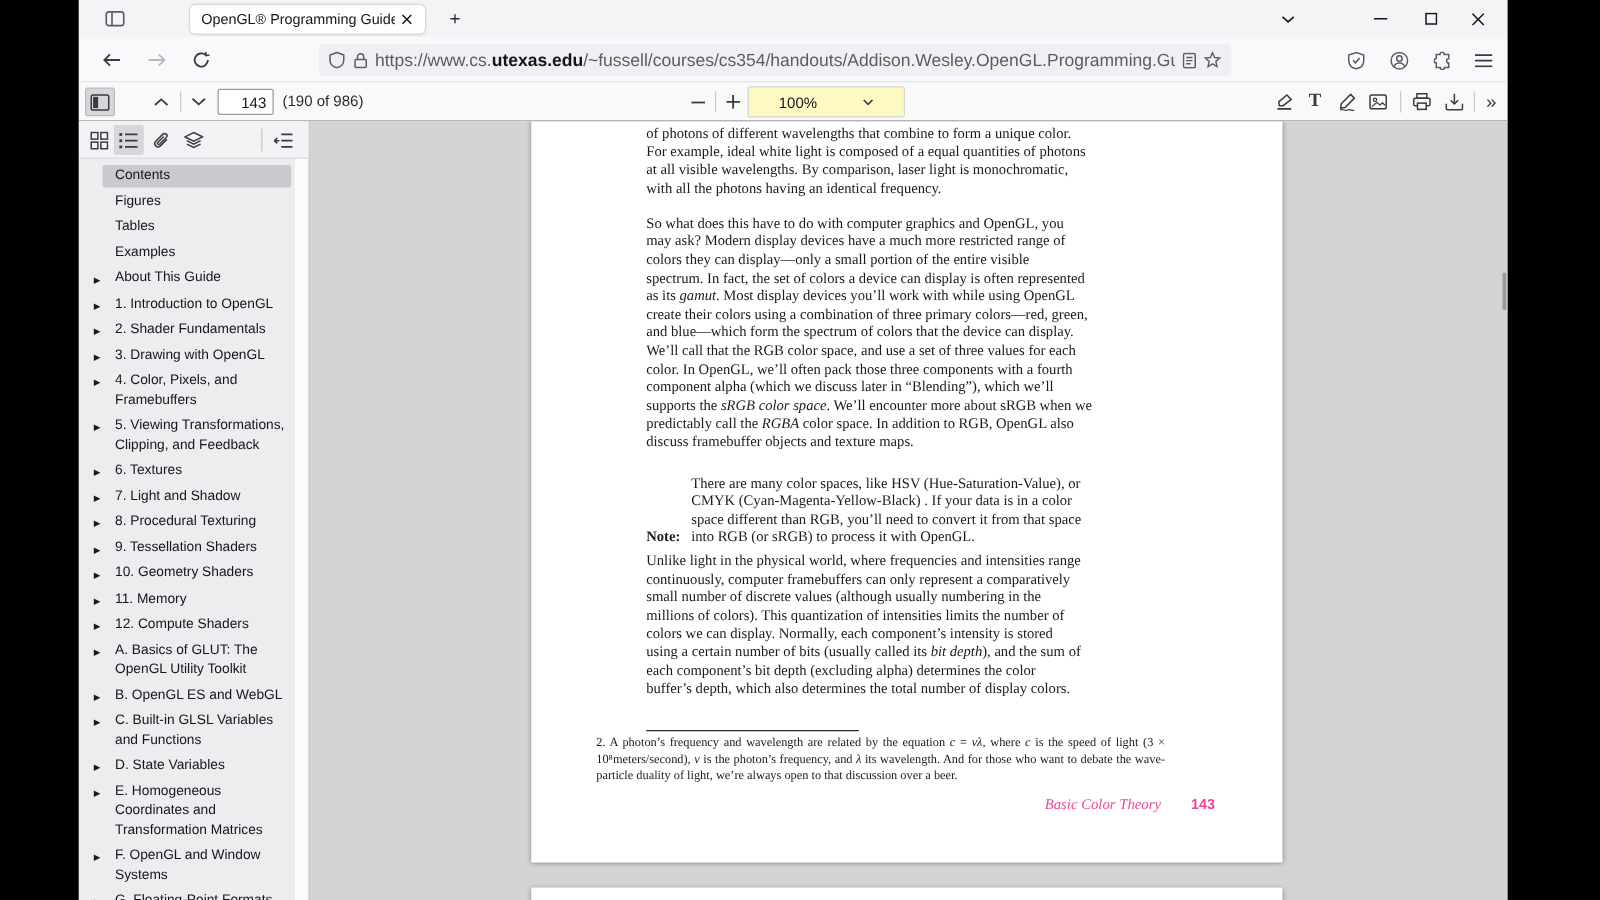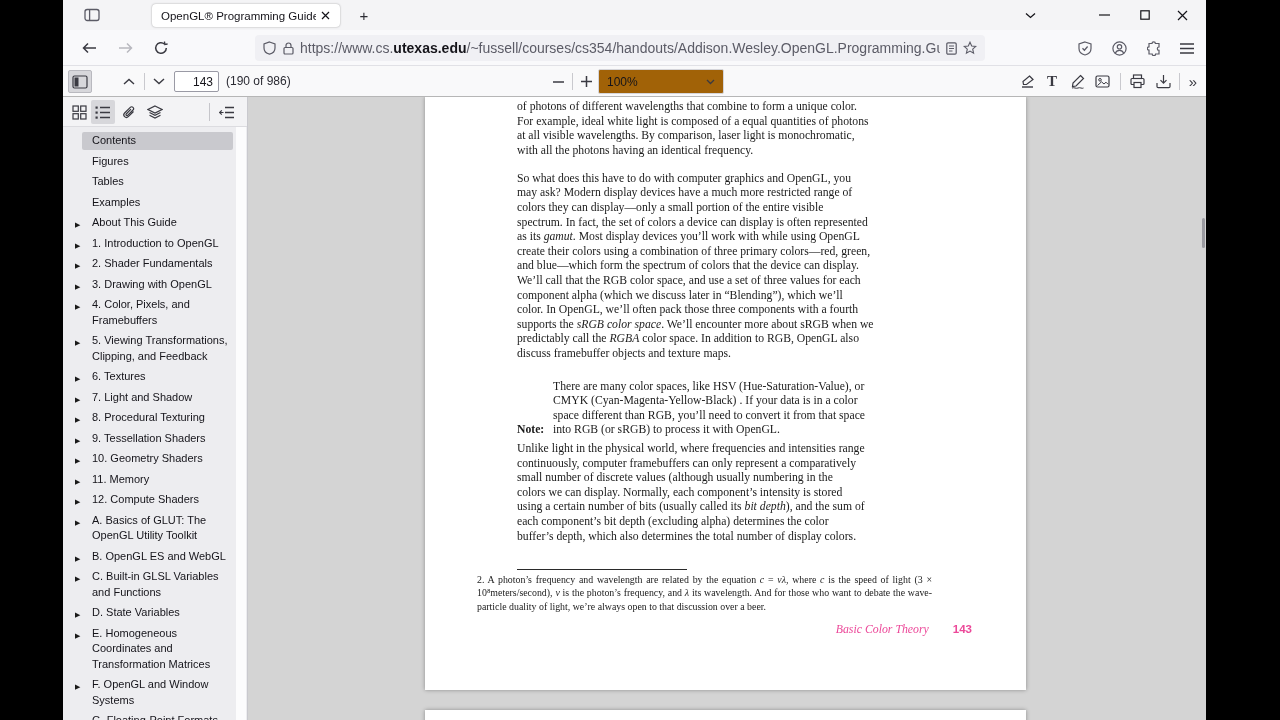--- a/index.html
+++ b/index.html
@@ -30,22 +30,22 @@
   .nav-right{position:absolute;top:4px;width:28px;height:28px;}
 
   
   .pdfbar{position:relative;height:31px;background:#f9f9fa;border-bottom:1px solid #b6b6b6;}
   .pdfbtn{position:absolute;top:4px;width:24px;height:23px;border-radius:2px;display:flex;align-items:center;justify-content:center;}
   .pdfbtn.active{background:#d7d7db;border:1px solid #b9b9bf;}
   .vsep{position:absolute;top:7px;width:1px;height:17px;background:#c9c9ce;}
   .page-input{position:absolute;left:111px;top:5px;width:45px;height:21px;border:1px solid #9a9aa5;border-radius:2px;
               background:#fff;font-family:"Liberation Sans",sans-serif;font-size:12px;text-align:right;padding:0 5px;color:#15141a;}
   .page-count{position:absolute;left:163px;top:8px;font-size:12px;color:#2b2b33;}
-  .zoombox{position:absolute;left:535px;top:3px;width:126px;height:25px;background:#a16207;border:1px solid #d5d5da;
-           border-radius:2px;display:flex;align-items:center;padding:0 8px;font-size:12px;color:#15141a;}
+  .zoombox{position:absolute;left:535px;top:3px;width:126px;height:25px;background:#fef9c3;border:1px solid #d5d5da;
+           border-radius:2px;display:flex;align-items:center;padding:0 24px;font-size:12px;color:#15141a;}
   .zoombox .zchev{margin-left:auto;}
   .t-icon{font-size:15px;font-weight:bold;color:#3a3a42;font-family:"Liberation Serif",serif;}
 
   
   .content{position:relative;display:flex;height:623px;}
   .sidebar{position:relative;width:185px;background:#ededf0;border-right:1px solid #c9c9ce;flex:none;overflow:hidden;}
   .sb-toolbar{position:relative;height:30px;background:#f3f3f5;border-bottom:1px solid #dcdce0;}
   .sbbtn{position:absolute;top:3px;width:24px;height:24px;border-radius:2px;display:flex;align-items:center;justify-content:center;}
   .sbbtn.active{background:#d7d7db;}
   .sb-sep{position:absolute;left:146px;top:6px;width:1px;height:18px;background:#c5c5ca;}
@@ -355,41 +355,42 @@
               <div class="para">
                 <div>
                   <span class="dline">So what does this have to do with computer graphics and OpenGL, you</span>
                   <span class="dline">may ask? Modern display devices have a much more restricted range of</span>
                   <span class="dline">colors they can display—only a small portion of the entire visible</span>
                   <span class="dline">spectrum. In fact, the set of colors a device can display is often represented</span>
                   <span class="dline">as its <i>gamut</i>. Most display devices you’ll work with while using OpenGL</span>
                   <span class="dline">create their colors using a combination of three primary colors—red, green,</span>
                   <span class="dline">and blue—which form the spectrum of colors that the device can display.</span>
                   <span class="dline">We’ll call that the RGB color space, and use a set of three values for each</span>
+                  <span class="dline">color. In OpenGL, we’ll often pack those three components with a fourth</span>
                   <span class="dline">component alpha (which we discuss later in “Blending”), which we’ll</span>
-                  <span class="dline">color. In OpenGL, we’ll often pack those three components with a fourth</span>
                   <span class="dline">supports the <i>sRGB color space</i>. We’ll encounter more about sRGB when we</span>
                   <span class="dline">predictably call the <i>RGBA</i> color space. In addition to RGB, OpenGL also</span>
                   <span class="dline">discuss framebuffer objects and texture maps.</span>
                 </div>
               </div>
               <div class="para notewrap">
                 <div class="notelabel">Note:</div>
                 <div>
                   <span class="dline">There are many color spaces, like HSV (Hue-Saturation-Value), or</span>
                   <span class="dline">CMYK (Cyan-Magenta-Yellow-Black) . If your data is in a color</span>
                   <span class="dline">space different than RGB, you’ll need to convert it from that space</span>
                   <span class="dline">into RGB (or sRGB) to process it with OpenGL.</span>
                 </div>
               </div>
               <div class="para">
                 <div>
                   <span class="dline">Unlike light in the physical world, where frequencies and intensities range</span>
                   <span class="dline">continuously, computer framebuffers can only represent a comparatively</span>
                   <span class="dline">small number of discrete values (although usually numbering in the</span>
+                  <span class="dline">millions of colors). This quantization of intensities limits the number of</span>
                   <span class="dline">colors we can display. Normally, each component’s intensity is stored</span>
                   <span class="dline">using a certain number of bits (usually called its <i>bit depth</i>), and the sum of</span>
                   <span class="dline">each component’s bit depth (excluding alpha) determines the color</span>
                   <span class="dline">buffer’s depth, which also determines the total number of display colors.</span>
                 </div>
               </div>
             </div>
           <div class="footnote-rule"></div>
           <div class="footnote" id="footnote">2. A photon’s frequency and wavelength are related by the equation <i>c</i> = <i>νλ</i>, where <i>c</i> is the speed of light (3 × 10⁸meters/second), <i>ν</i> is the photon’s frequency, and <i>λ</i> its wavelength. And for those who want to debate the wave-particle duality of light, we’re always open to that discussion over a beer.</div>
           <div class="pagefooter">

